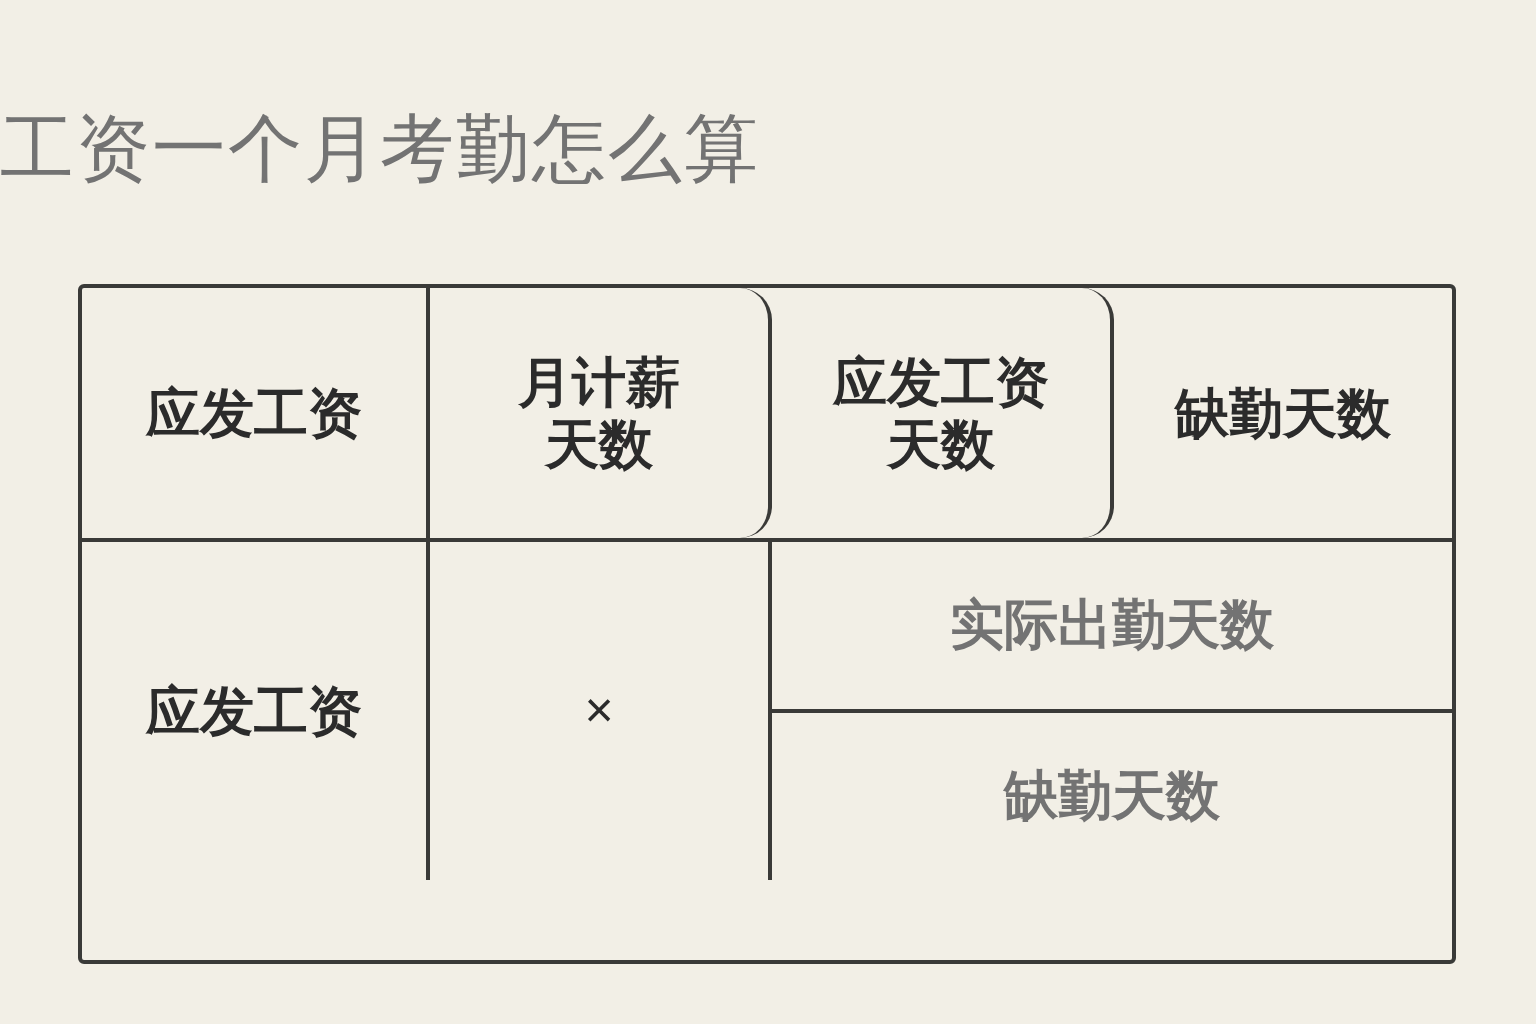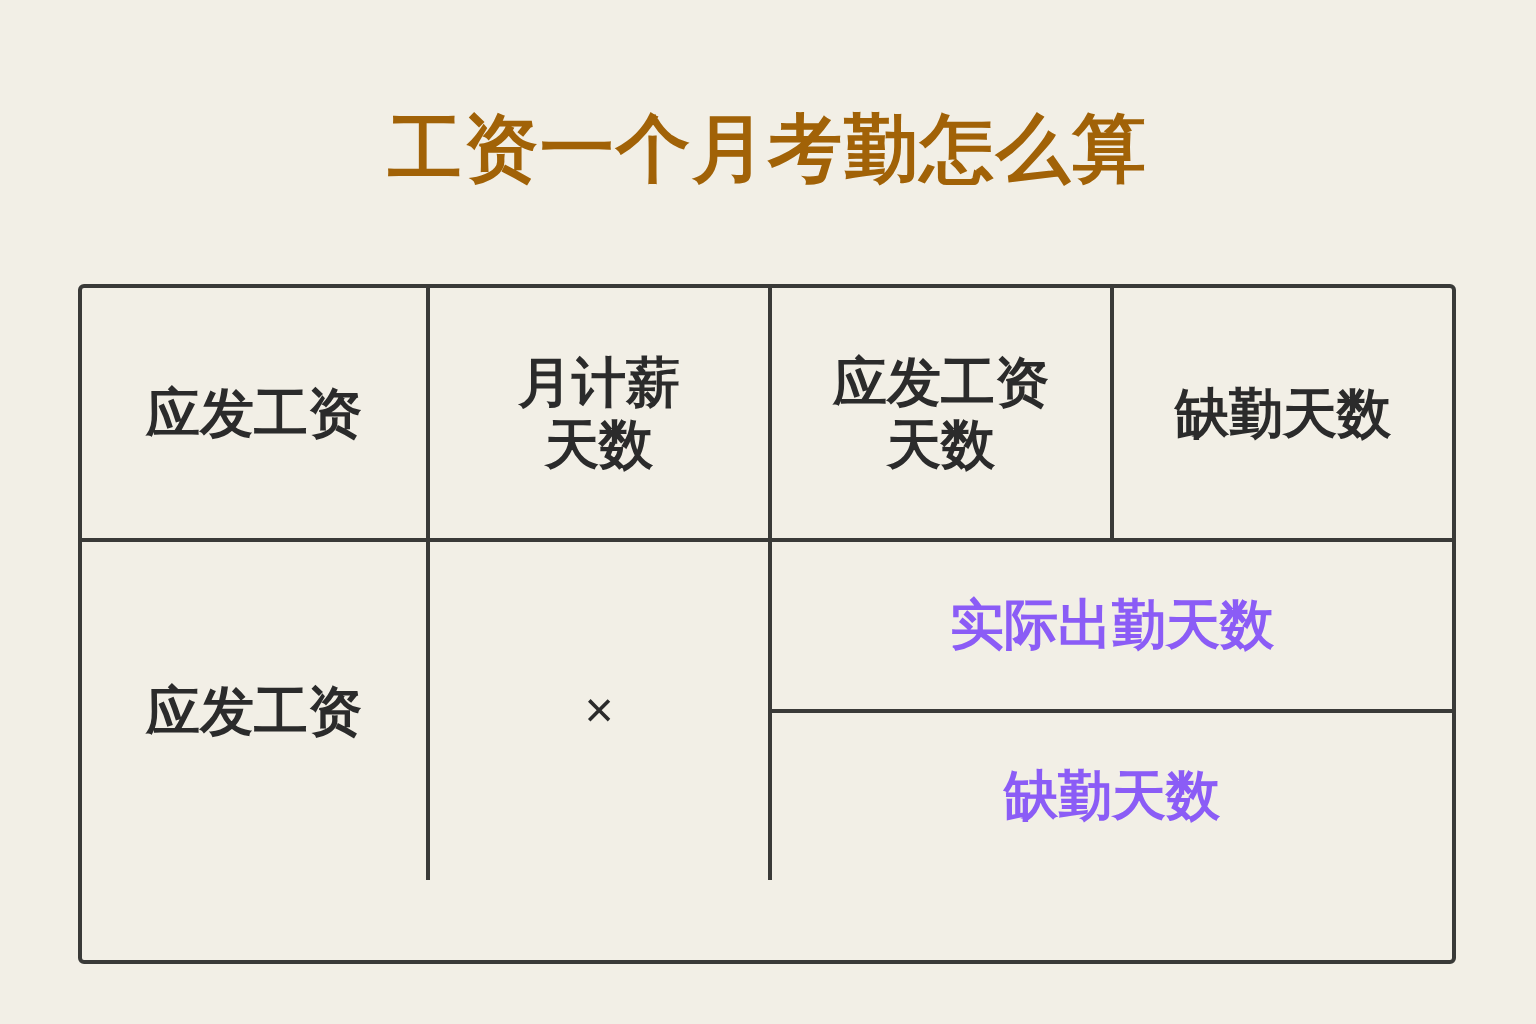--- a/index.html
+++ b/index.html
@@ -18,25 +18,25 @@
     position: relative;
     width: 1536px;
     height: 1024px;
     box-sizing: border-box;
   }
   .title {
     position: absolute;
     top: 108px;
     left: 0;
     width: 100%;
-    text-align: center;
+    text-align: left;
     font-size: 74px;
-    font-weight: 700;
+    font-weight: 400;
     letter-spacing: 2px;
-    color: #a16207;
+    color: #737373;
     line-height: 1.1;
   }
   .table-wrap {
     position: absolute;
     left: 78px;
     top: 284px;
     width: 1378px;
     height: 680px;
     border: 4px solid #3a3a38;
     border-radius: 6px;
@@ -101,28 +101,29 @@
     display: flex;
     flex-direction: column;
   }
   .stack-cell {
     flex: 1;
     display: flex;
     align-items: center;
     justify-content: center;
     font-size: 54px;
     font-weight: 700;
-    color: #8b5cf6;
+    color: #737373;
     text-align: center;
   }
   .stack-cell.top {
     border-bottom: 4px solid #3a3a38;
   }
   .two-line {
     white-space: pre-line;
+    border-radius: 32px;
   }
 </style>
 </head>
 <body>
 
 <div class="page">
 
   <div class="title">工资一个月考勤怎么算</div>
 
   <div class="table-wrap">

